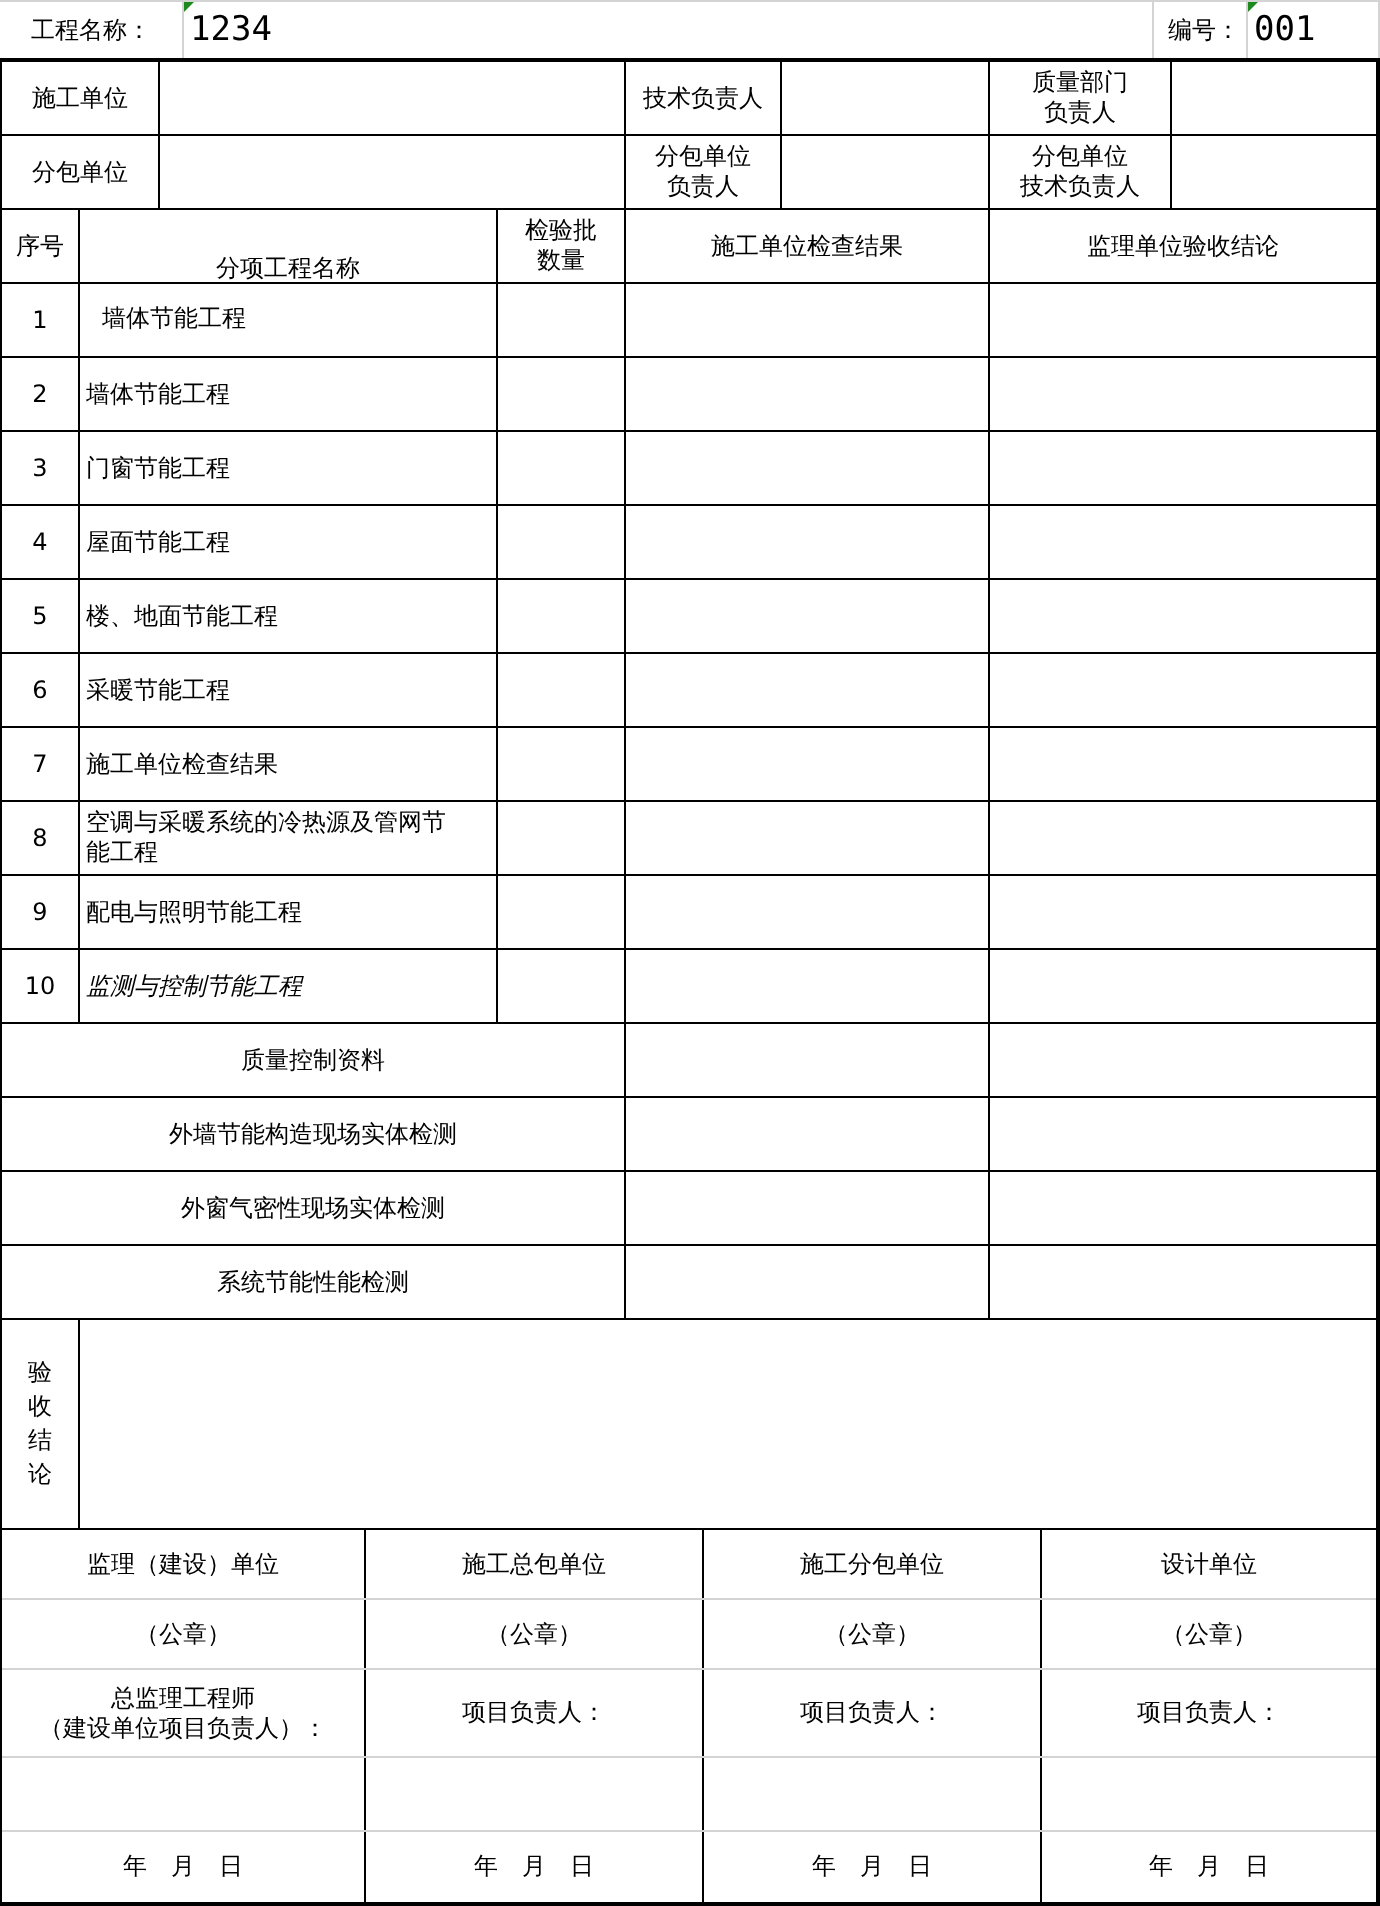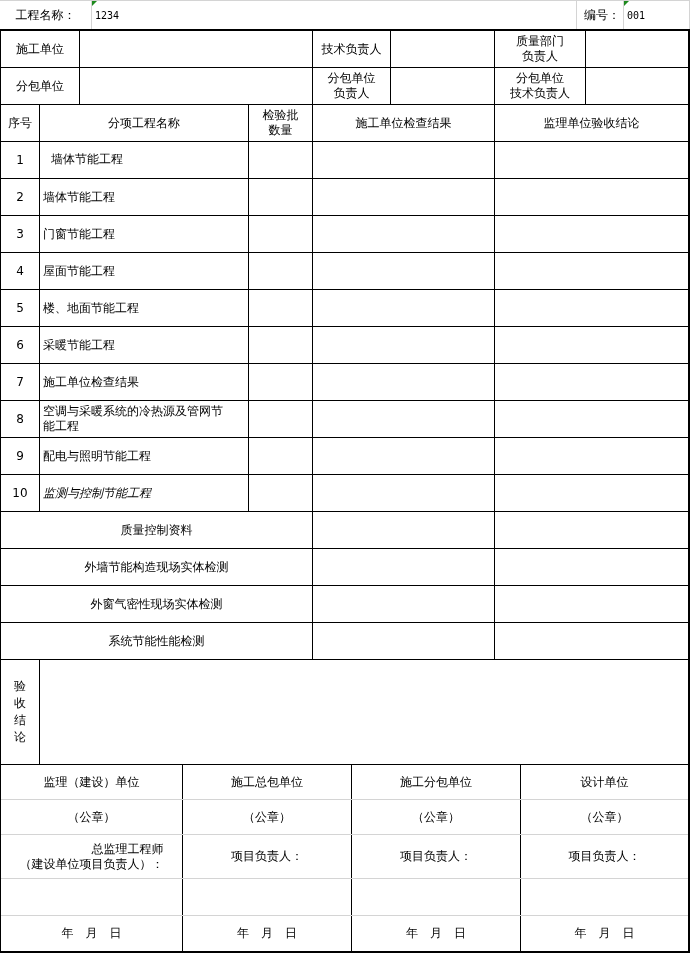--- a/index.html
+++ b/index.html
@@ -9,21 +9,21 @@
           text-align: center; line-height: 15px; white-space: pre-line; }
   .left { justify-content: flex-start; text-align: left; padding-left: 3px; }
   .hl { position: absolute; height: 1px; background: #000; }
   .vl { position: absolute; width: 1px; background: #000; }
   .hg { position: absolute; height: 1px; background: #d4d4d4; }
   .vg { position: absolute; width: 1px; background: #d4d4d4; }
   .thick { height: 2px; }
   .thickv { width: 2px; }
   .tri { position: absolute; width: 0; height: 0; border-top: 5px solid #1e8a1e; border-right: 5px solid transparent; }
   .titlerow { font-size: 12px; }
-  .mono { font-family: "DejaVu Sans Mono", "Liberation Mono", monospace; font-size: 10px; }
+  .mono { font-family: "DejaVu Sans Mono", "Liberation Mono", monospace; font-size: 17px; }
   .vertical { flex-direction: column; line-height: 20px; }
 </style>
 </head>
 <body>
 
 <div class="hg" style="left:0;top:0;width:690px;"></div>
 <div class="vg" style="left:91px;top:0;height:29px;"></div>
 <div class="vg" style="left:576px;top:0;height:29px;"></div>
 <div class="vg" style="left:623px;top:0;height:29px;"></div>
 <div class="vg" style="left:689px;top:0;height:29px;"></div>
@@ -88,21 +88,21 @@
 <div class="cell" style="left:1px;top:68px;width:78px;height:36px;">分包单位</div>
 <div class="cell left" style="left:80px;top:68px;width:232px;height:36px;"></div>
 <div class="cell" style="left:313px;top:68px;width:77px;height:36px;">分包单位
 负责人</div>
 <div class="cell left" style="left:391px;top:68px;width:103px;height:36px;"></div>
 <div class="cell" style="left:495px;top:68px;width:90px;height:36px;">分包单位
 技术负责人</div>
 <div class="cell left" style="left:586px;top:68px;width:102px;height:36px;"></div>
 
 <div class="cell" style="left:1px;top:105px;width:38px;height:36px;">序号</div>
-<div class="cell" style="left:40px;top:105px;width:208px;height:36px;">分项工程名称</div>
+<div class="cell" style="left:40px;top:116px;width:208px;height:36px;">分项工程名称</div>
 <div class="cell" style="left:249px;top:105px;width:63px;height:36px;">检验批
 数量</div>
 <div class="cell" style="left:313px;top:105px;width:181px;height:36px;">施工单位检查结果</div>
 <div class="cell" style="left:495px;top:105px;width:193px;height:36px;">监理单位验收结论</div>
 
 <div>
   <div class="cell" style="left:1px;top:142px;width:38px;height:36px;">1</div>
   <div class="cell left" style="left:48px;top:142px;width:208px;height:36px;font-family:Liberation Mono, monospace;">墙体节能工程</div>
   <div class="cell" style="left:249px;top:142px;width:63px;height:36px;"></div>
   <div class="cell" style="left:313px;top:142px;width:181px;height:36px;"></div>
@@ -196,21 +196,21 @@
 
 <div class="cell vertical" style="left:1px;top:660px;width:38px;height:104px;line-height:17px;">验
 收
 结
 论</div>
 <div class="cell left" style="left:40px;top:660px;width:648px;height:104px;"></div>
 
 <div>
   <div class="cell" style="left:1px;top:765px;width:181px;height:34px;">监理（建设）单位</div>
   <div class="cell" style="left:1px;top:800px;width:181px;height:34px;">（公章）</div>
-  <div class="cell" style="left:1px;top:835px;width:181px;height:43px;text-align:right;">总监理工程师
+  <div class="cell" style="left:1px;top:835px;width:181px;height:43px;">总监理工程师
 （建设单位项目负责人）：</div>
   <div class="cell" style="left:1px;top:879px;width:181px;height:36px;"></div>
   <div class="cell" style="left:1px;top:916px;width:181px;height:35px;">年　月　日</div>
 </div>
 <div>
   <div class="cell" style="left:183px;top:765px;width:168px;height:34px;">施工总包单位</div>
   <div class="cell" style="left:183px;top:800px;width:168px;height:34px;">（公章）</div>
   <div class="cell" style="left:183px;top:835px;width:168px;height:43px;">项目负责人：</div>
   <div class="cell" style="left:183px;top:879px;width:168px;height:36px;"></div>
   <div class="cell" style="left:183px;top:916px;width:168px;height:35px;">年　月　日</div>

